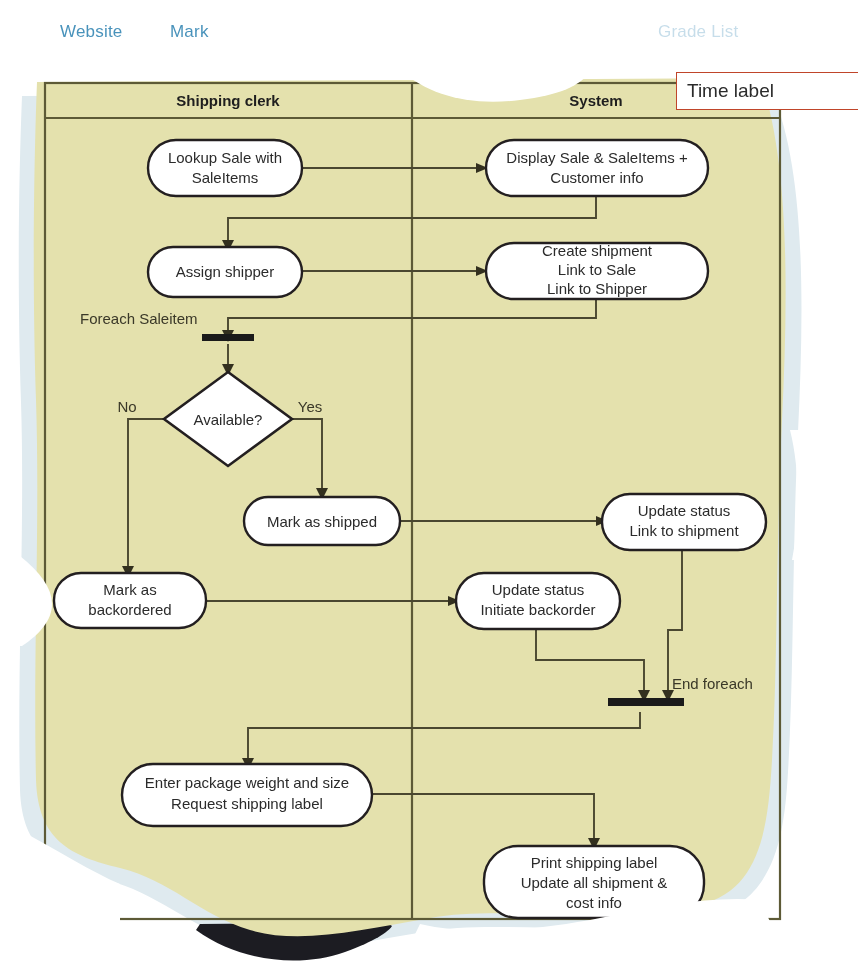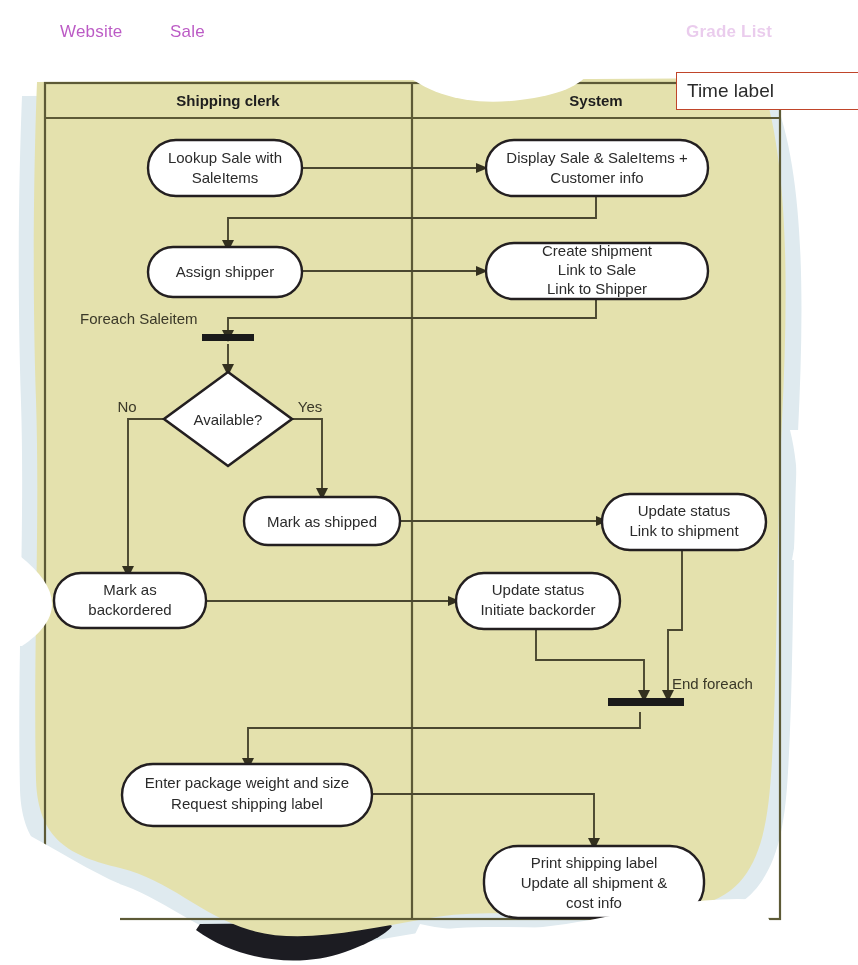--- a/index.html
+++ b/index.html
@@ -13,27 +13,27 @@
     height: 965px;
     position: relative;
     overflow: hidden;
     font-family: "Liberation Sans", "DejaVu Sans", sans-serif;
   }
 
   
   .page-chrome-text {
     position: absolute;
     font-size: 17px;
-    color: #a21caf;
+    color: #0369a1;
     white-space: nowrap;
     letter-spacing: 0.2px;
   }
   #nav-left  { left: 60px;  top: 22px; opacity: 0.72; }
   #nav-left2 { left: 170px; top: 22px; opacity: 0.72; }
-  #nav-right { left: 686px; top: 22px; opacity: 0.22; font-weight: bold; }
+  #nav-right { left: 658px; top: 22px; opacity: 0.22; }
 
   
   #diagram-stage {
     position: absolute;
     left: 0; top: 0;
     width: 858px;
     height: 815px;
   }
   #diagram-stage svg { display: block; }
 
@@ -52,21 +52,21 @@
     padding-left: 10px;
     font-size: 19px;
     color: #2b2b2b;
     overflow: hidden;
   }
 </style>
 </head>
 <body>
 
 <div class="page-chrome-text" id="nav-left">Website</div>
-<div class="page-chrome-text" id="nav-left2">Sale</div>
+<div class="page-chrome-text" id="nav-left2">Mark</div>
 <div class="page-chrome-text" id="nav-right">Grade List</div>
 
 <div id="diagram-stage">
 <svg width="858" height="965" viewBox="0 0 858 965" xmlns="http://www.w3.org/2000/svg">
 
   <defs>
 
     <clipPath id="paperClip">
       <path d="M 37,82
                L 760,78

